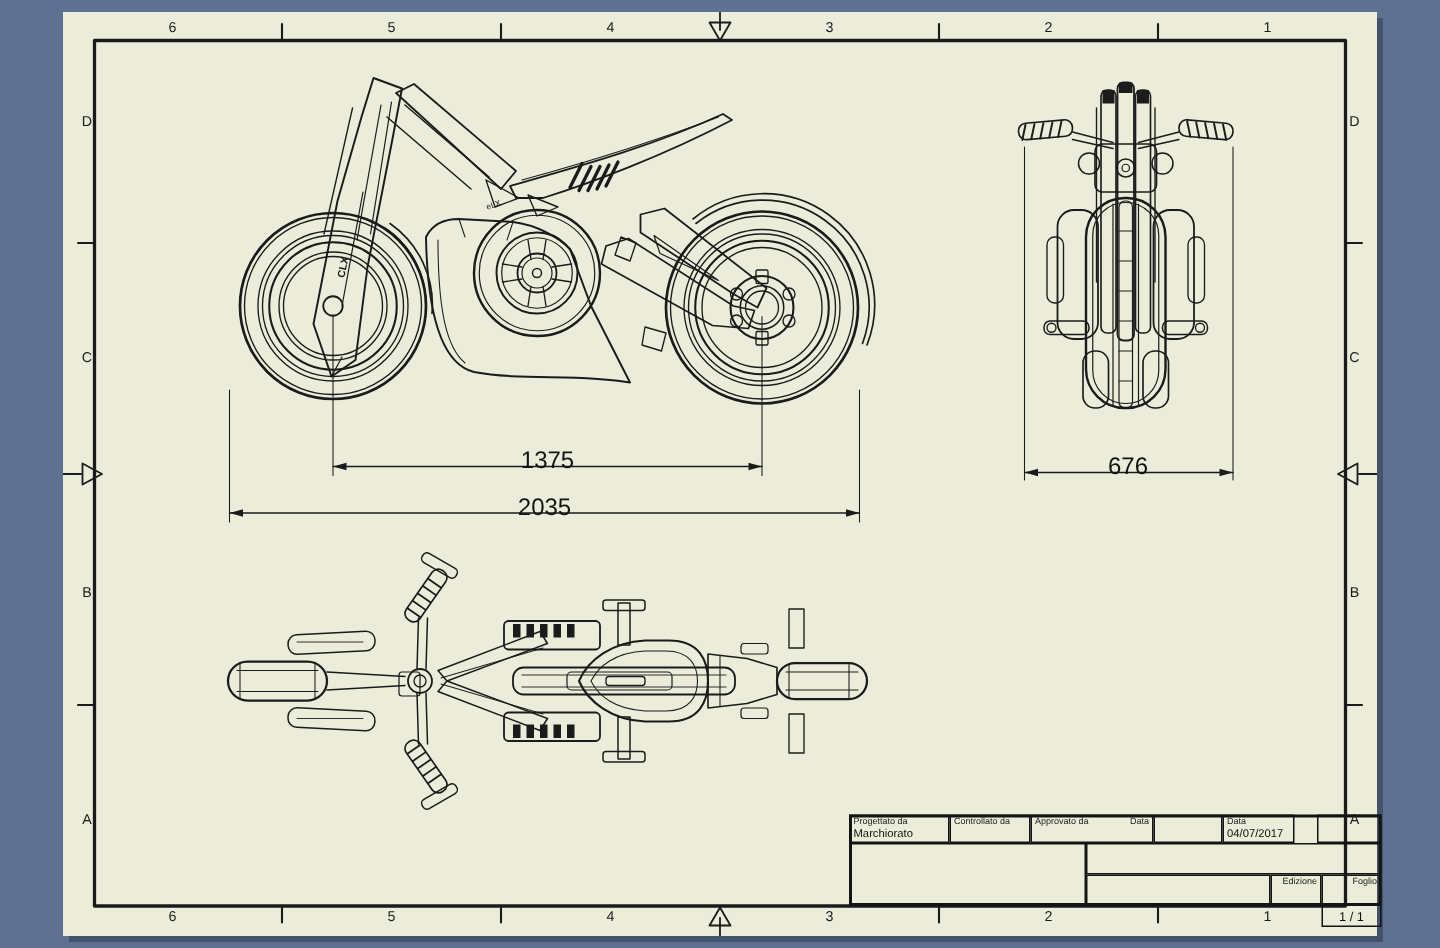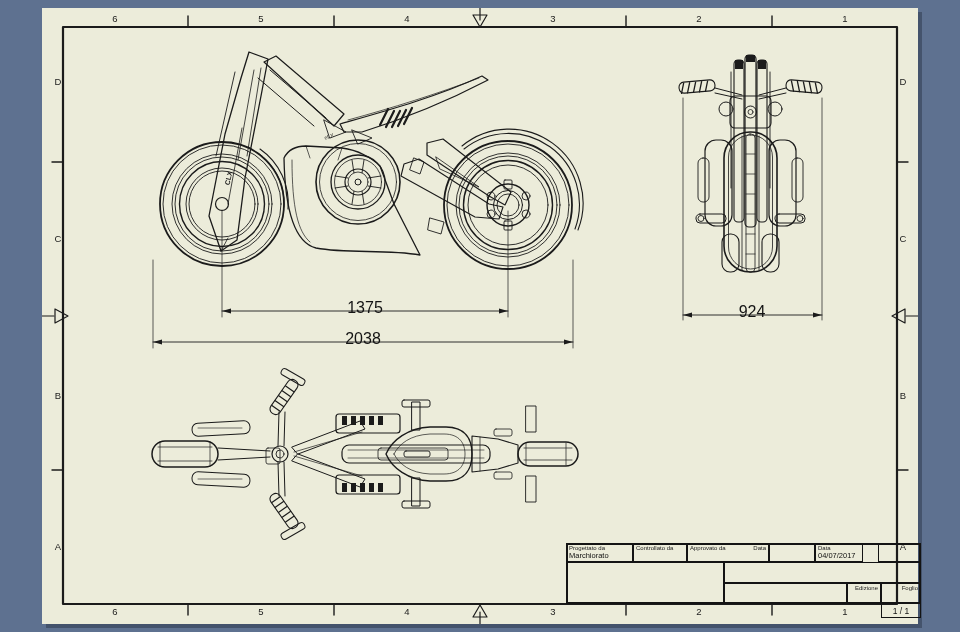--- a/index.html
+++ b/index.html
@@ -299,22 +299,22 @@
     <div class="zl side" style="left:6px;top:225px">C</div>
     <div class="zl side" style="left:6px;top:382px">B</div>
     <div class="zl side" style="left:6px;top:533px">A</div>
 
     <div class="zl side" style="left:851px;top:68px">D</div>
     <div class="zl side" style="left:851px;top:225px">C</div>
     <div class="zl side" style="left:851px;top:382px">B</div>
     <div class="zl side" style="left:851px;top:533px">A</div>
 
     <div class="dim" style="left:323px;top:291px">1375</div>
-    <div class="dim" style="left:321px;top:322px">2038</div>
-    <div class="dim" style="left:710px;top:295px">924</div>
+    <div class="dim" style="left:321px;top:322px">2035</div>
+    <div class="dim" style="left:710px;top:295px">676</div>
 
     <div class="tb">
       <div class="cell" style="left:0;top:0;width:67px;height:19px">
         <span class="lab">Progettato da</span>
         <span class="val">Marchiorato</span>
       </div>
       <div class="cell" style="left:67px;top:0;width:54px;height:19px">
         <span class="lab">Controllato da</span>
       </div>
       <div class="cell" style="left:121px;top:0;width:82px;height:19px">

